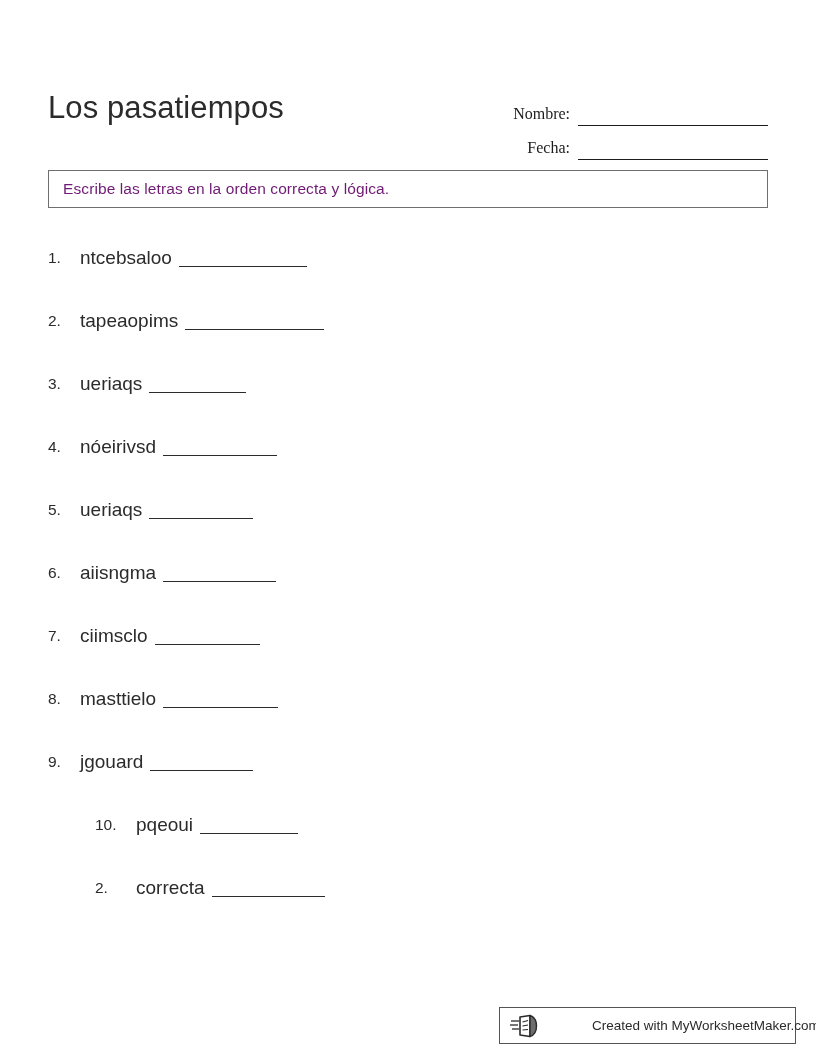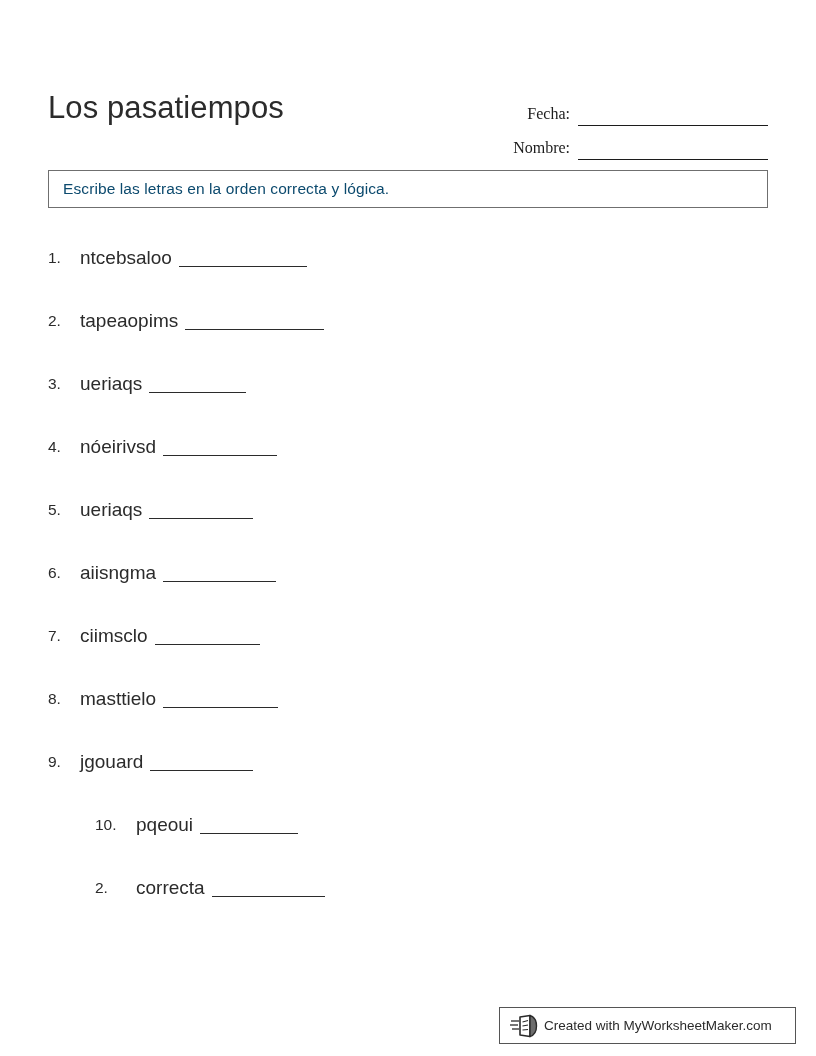--- a/index.html
+++ b/index.html
@@ -78,21 +78,21 @@
     border: 1.2px solid #6f6f6f;
     box-sizing: border-box;
     background: #ffffff;
     display: flex;
     align-items: center;
   }
   .instruction-text {
     padding-left: 14px;
     font-size: 15.5px;
     font-weight: 400;
-    color: #0c4a6e;
+    color: #701a75;
     letter-spacing: 0.1px;
     white-space: nowrap;
   }
 
   
   .questions {
     position: absolute;
     left: 48px;
     top: 248px;
     width: 720px;
@@ -134,20 +134,21 @@
     left: 499px;
     top: 1007px;
     width: 297px;
     height: 37px;
     border: 1.2px solid #555555;
     box-sizing: border-box;
     background: #ffffff;
     display: flex;
     align-items: center;
     padding-left: 10px;
+    gap: 48px;
   }
   .footer-logo {
     width: 28px;
     height: 24px;
     flex: 0 0 28px;
     position: relative;
     margin-right: 6px;
   }
   .footer-text {
     font-size: 13.5px;
@@ -158,25 +159,25 @@
 </head>
 <body>
 
 <div class="page">
 
   <div class="header">
     <div class="worksheet-title">Los pasatiempos</div>
 
     <div class="meta-fields">
       <div class="meta-row">
-        <span class="meta-label">Fecha:</span>
+        <span class="meta-label">Nombre:</span>
         <span class="meta-line"></span>
       </div>
       <div class="meta-row">
-        <span class="meta-label">Nombre:</span>
+        <span class="meta-label">Fecha:</span>
         <span class="meta-line"></span>
       </div>
     </div>
   </div>
 
   <div class="instruction-box">
     <span class="instruction-text">Escribe las letras en la orden correcta y lógica.</span>
   </div>
 
   <div class="questions">

